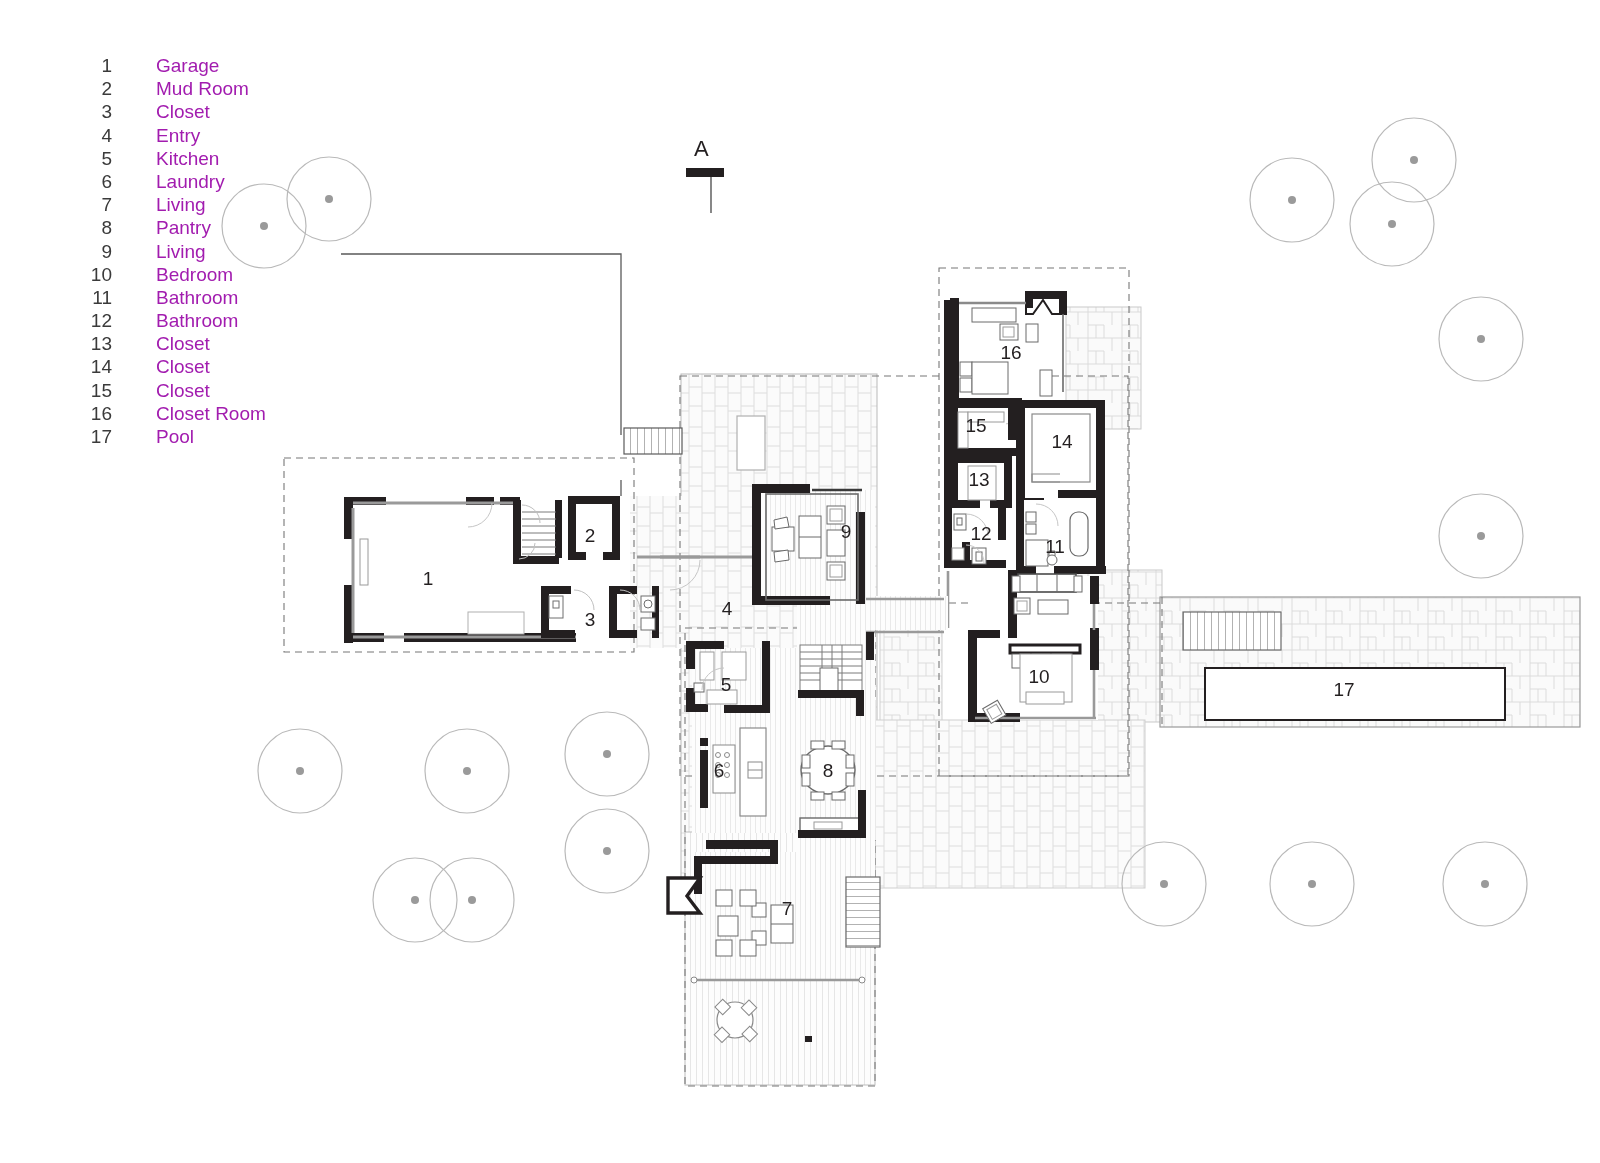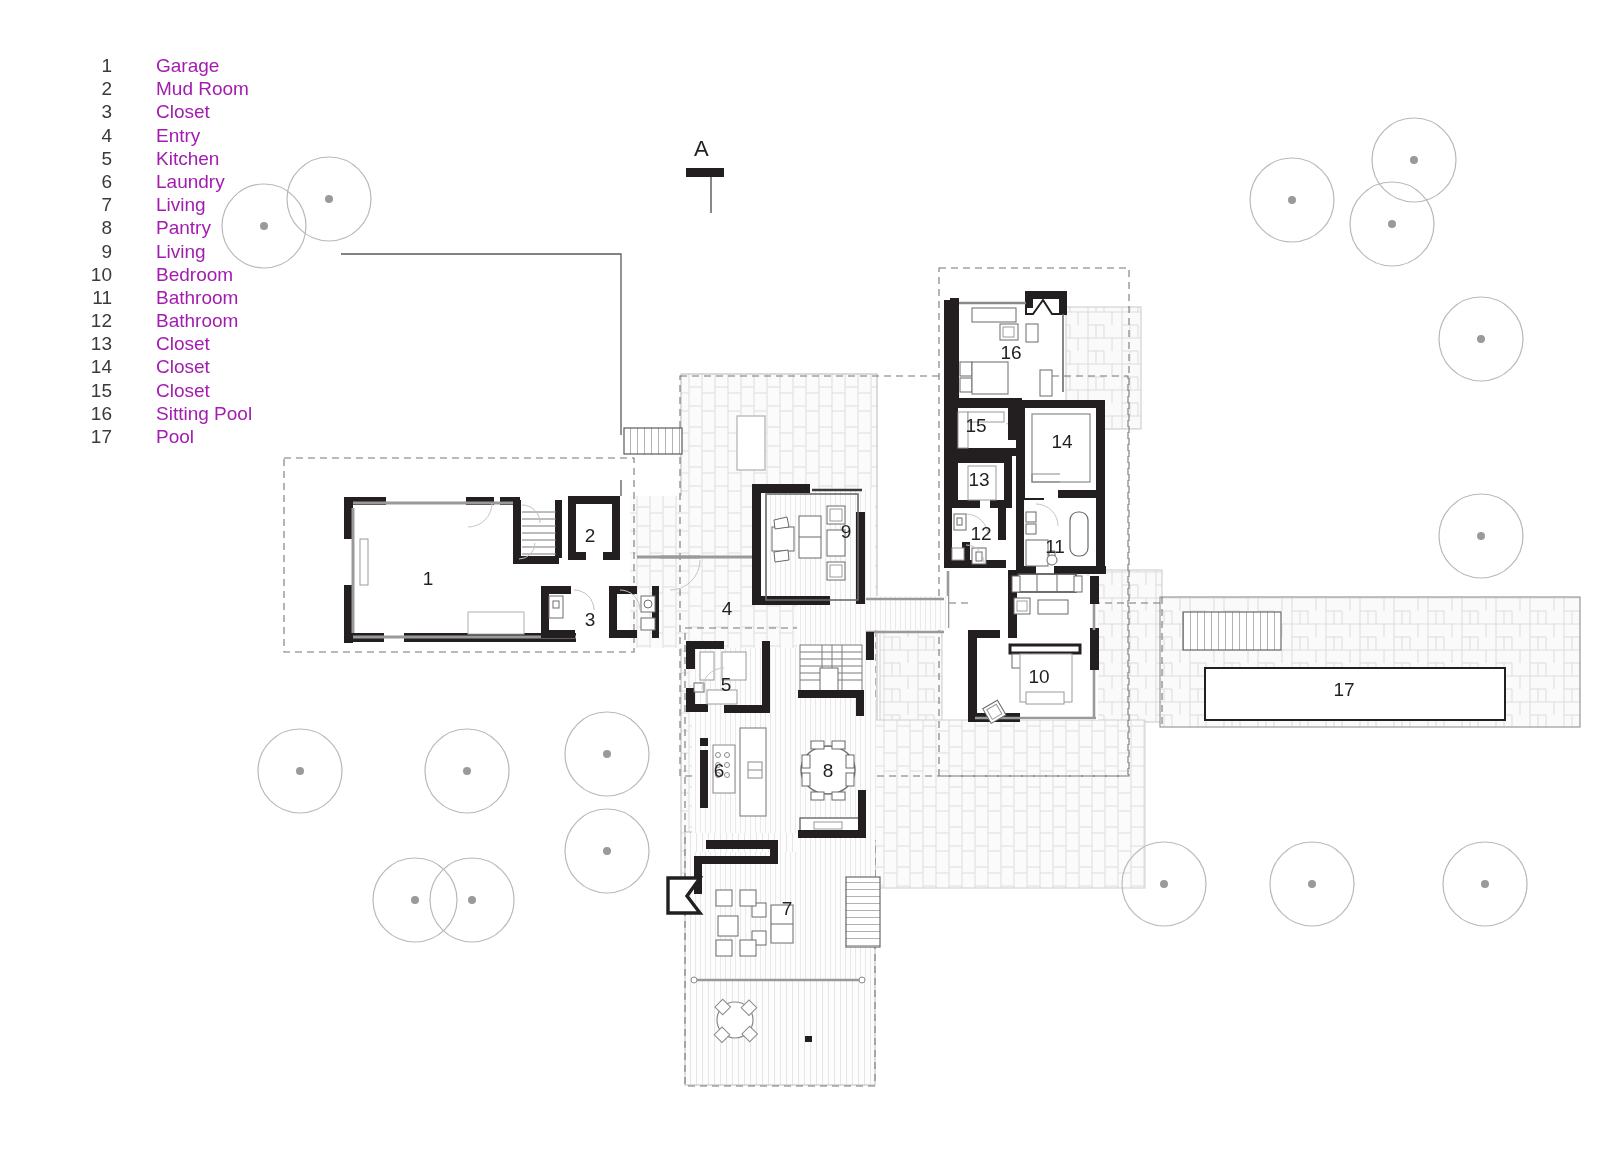--- a/index.html
+++ b/index.html
@@ -76,21 +76,21 @@
     <div class="legend-row">
         <span class="legend-num">14</span>
         <span class="legend-label">Closet</span>
       </div>
     <div class="legend-row">
         <span class="legend-num">15</span>
         <span class="legend-label">Closet</span>
       </div>
     <div class="legend-row">
         <span class="legend-num">16</span>
-        <span class="legend-label">Sitting Pool</span>
+        <span class="legend-label">Closet Room</span>
       </div>
     <div class="legend-row">
         <span class="legend-num">17</span>
         <span class="legend-label">Pool</span>
       </div>
   </div>
 
   <svg id="plan" width="1600" height="1163" viewBox="0 0 1600 1163">
     <defs>
 

